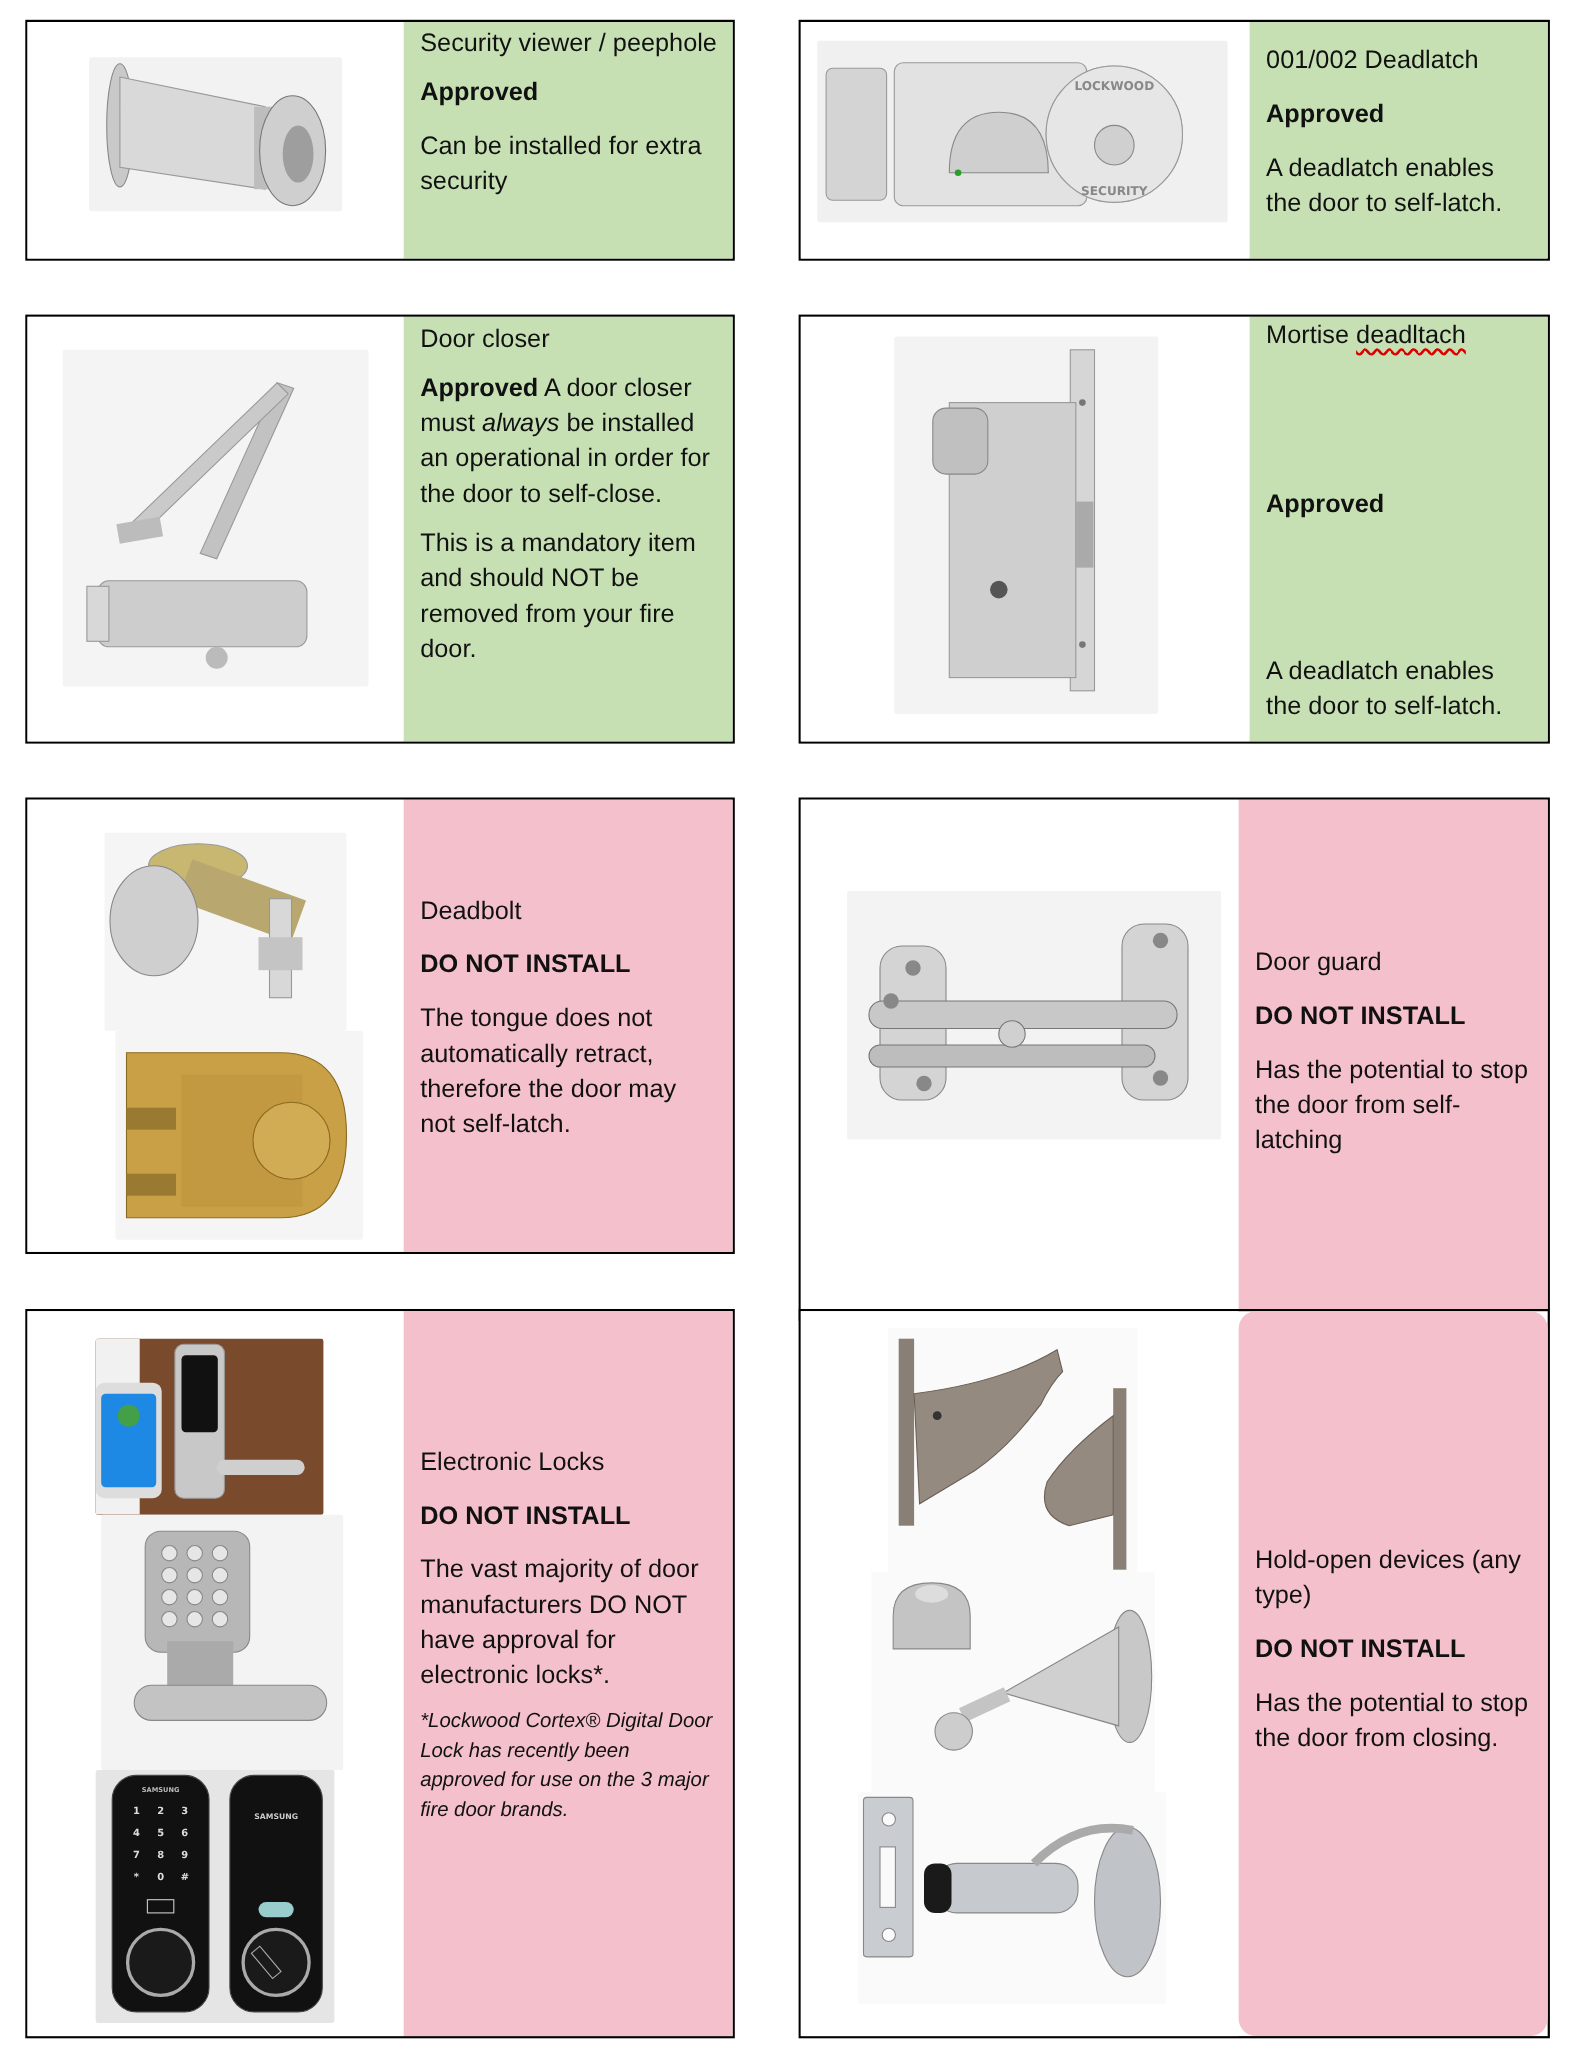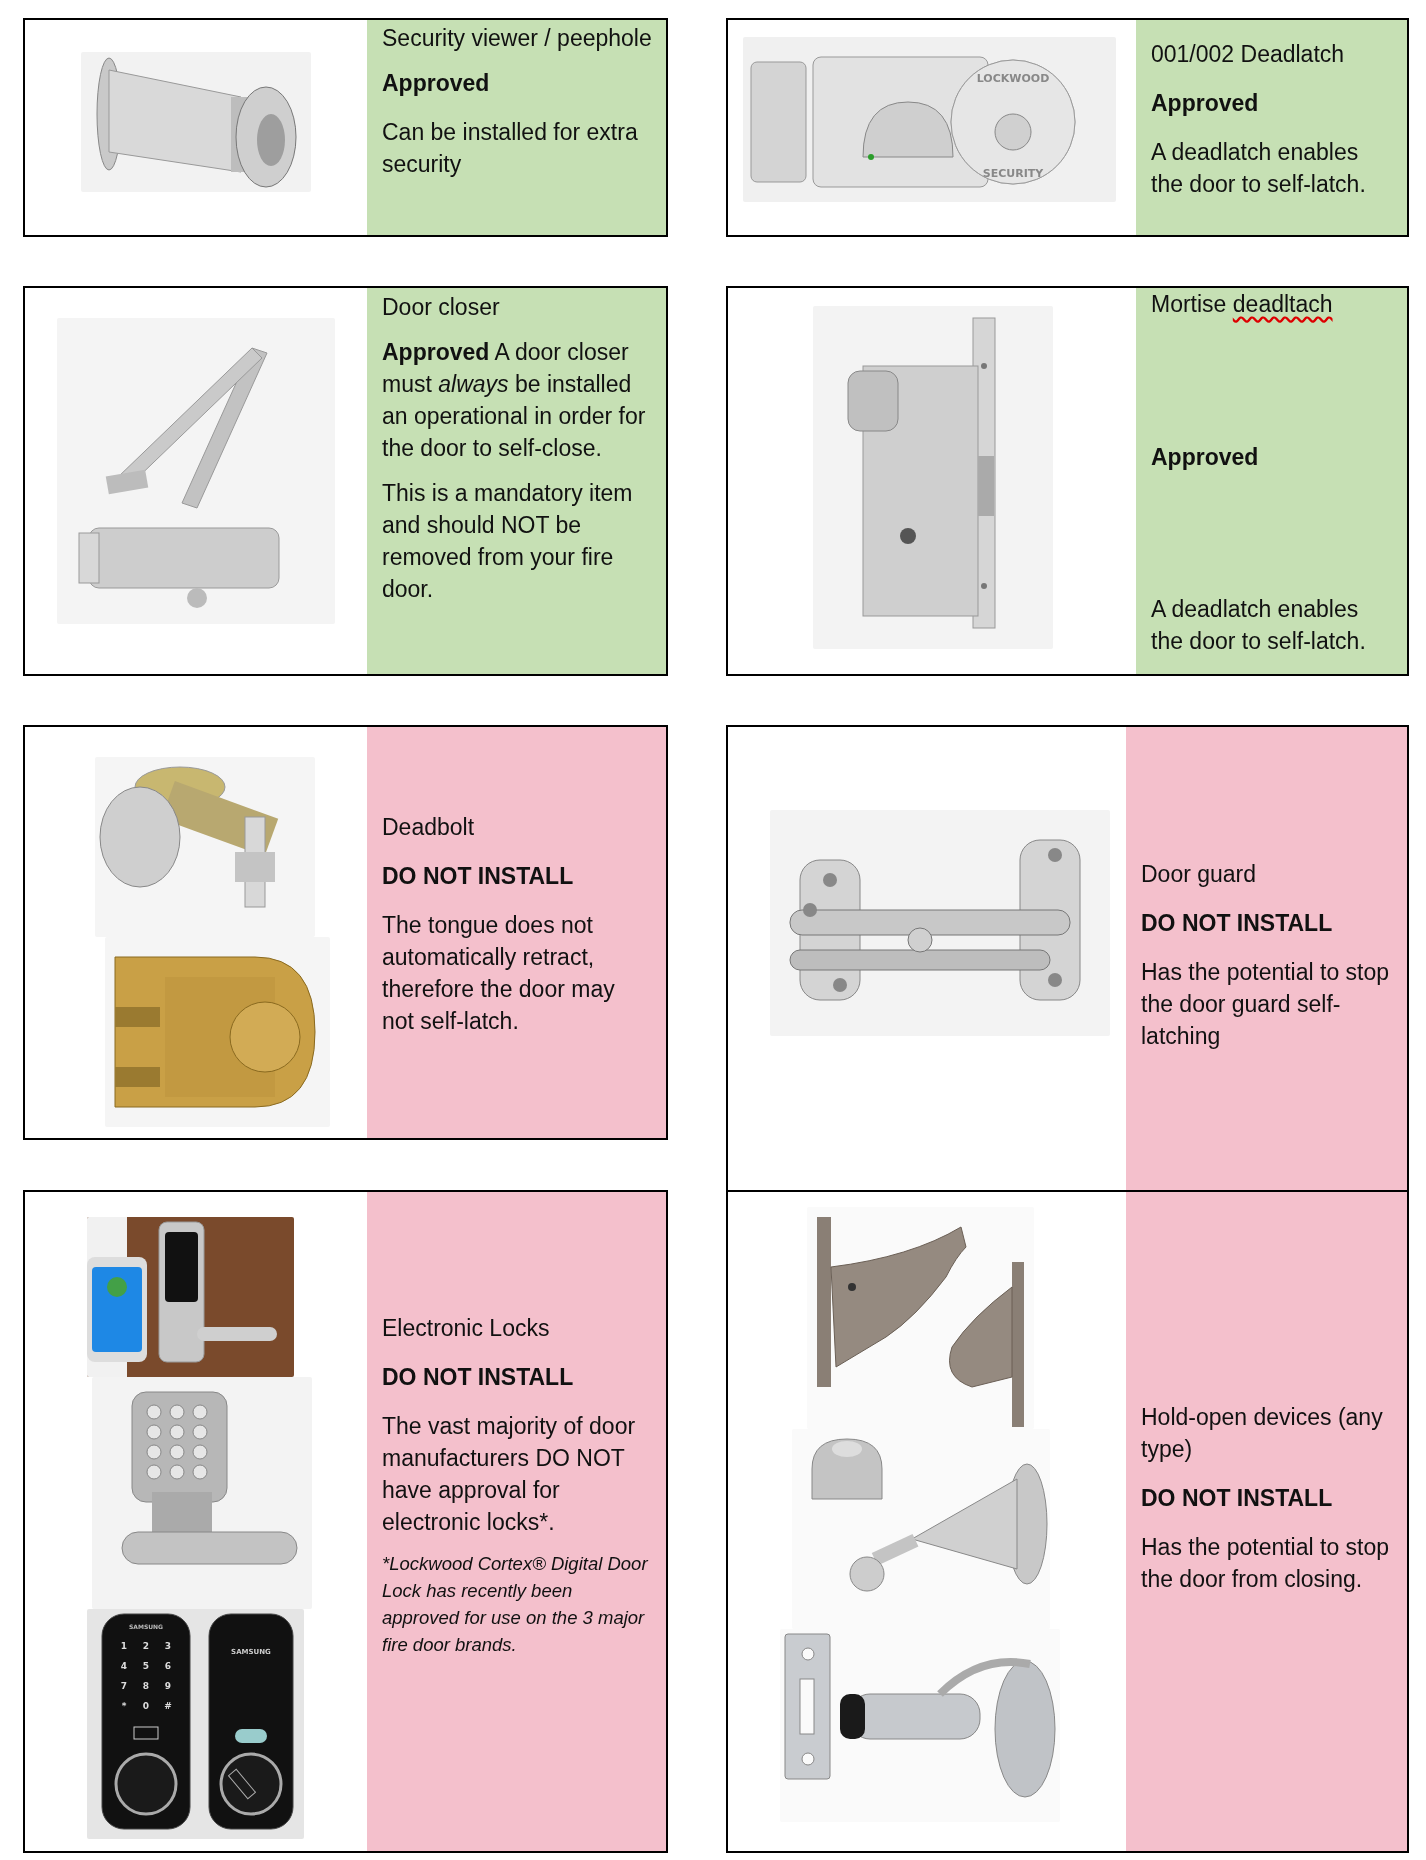--- a/index.html
+++ b/index.html
@@ -144,21 +144,21 @@
         <circle cx="40" cy="100" r="7" fill="#888"></circle>
         <circle cx="70" cy="175" r="7" fill="#888"></circle>
         <circle cx="285" cy="45" r="7" fill="#888"></circle>
         <circle cx="285" cy="170" r="7" fill="#888"></circle>
       </svg>
     </div>
   </div>
   <div class="text-area pink" style="left:398px; justify-content:center;">
     <p class="title">Door guard</p>
     <p class="status">DO NOT INSTALL</p>
-    <p>Has the potential to stop the door guard self-latching</p>
+    <p>Has the potential to stop the door from self-latching</p>
   </div>
 </div>
 
 <div class="card" style="left:23px; top:1190px; width:645px; height:663px;">
   <div class="img-area" style="width:342px;">
     <div class="ph" style="left:62px; top:25px; width:207px; height:160px; background:#7a4a2c;">
       <svg viewBox="0 0 207 160">
         <rect x="0" y="0" width="40" height="160" fill="#f1f1f1"></rect>
         <rect x="72" y="5" width="45" height="140" rx="8" fill="#c8c8c8" stroke="#999"></rect>
         <rect x="78" y="15" width="33" height="70" rx="4" fill="#111"></rect>
@@ -252,18 +252,18 @@
         <rect x="20" y="50" width="14" height="55" fill="#fafafa" stroke="#888"></rect>
         <circle cx="28" cy="25" r="6" fill="#fafafa" stroke="#888"></circle>
         <circle cx="28" cy="130" r="6" fill="#fafafa" stroke="#888"></circle>
         <rect x="70" y="65" width="130" height="45" rx="20" fill="#c6c9cd" stroke="#888"></rect>
         <rect x="60" y="65" width="25" height="45" rx="10" fill="#1a1a1a"></rect>
         <ellipse cx="245" cy="100" rx="30" ry="68" fill="#c0c3c7" stroke="#888"></ellipse>
         <path d="M160 65 q40 -40 90 -30" fill="none" stroke="#aaa" stroke-width="8"></path>
       </svg>
     </div>
   </div>
-  <div class="text-area pink" style="left:398px; justify-content:center; padding-bottom:30px;">
+  <div class="text-area pink" style="left:398px; justify-content:center; padding-bottom:30px;border-radius:16px;">
     <p class="title">Hold-open devices (any type)</p>
     <p class="status">DO NOT INSTALL</p>
     <p>Has the potential to stop the door from closing.</p>
   </div>
 </div>
 
 </body></html>

